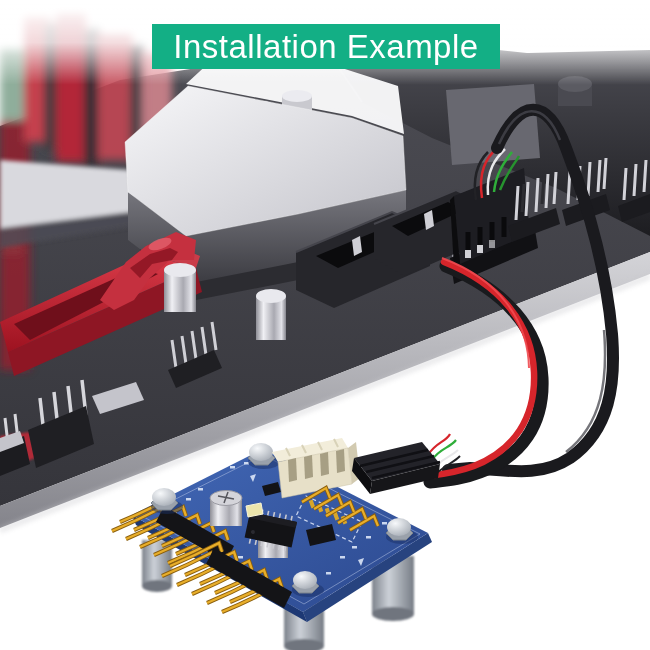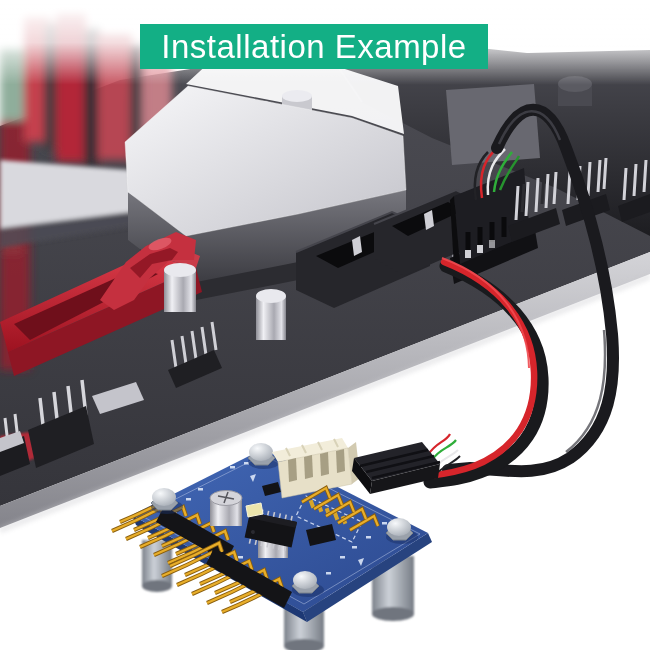--- a/index.html
+++ b/index.html
@@ -1,19 +1,19 @@
 <!DOCTYPE html>
 <html><head>
 <meta charset="utf-8">
 <style>
   html,body{margin:0;padding:0;background:#ffffff;}
   .stage{position:relative;width:650px;height:650px;background:#ffffff;overflow:hidden;
          font-family:"Liberation Sans",sans-serif;}
   .scene{position:absolute;left:0;top:0;}
-  .banner{position:absolute;left:140px;top:24px;width:348px;height:45px;
+  .banner{position:absolute;left:152px;top:24px;width:348px;height:45px;
           background:#13AF85;display:flex;align-items:center;justify-content:center;}
   .banner span{color:#ffffff;font-size:33px;line-height:45px;letter-spacing:.5px;white-space:nowrap;}
 </style>
 </head>
 <body>
 
 <div class="stage">
 
 <svg class="scene" width="650" height="650" viewBox="0 0 650 650" xmlns="http://www.w3.org/2000/svg">
   <defs>

